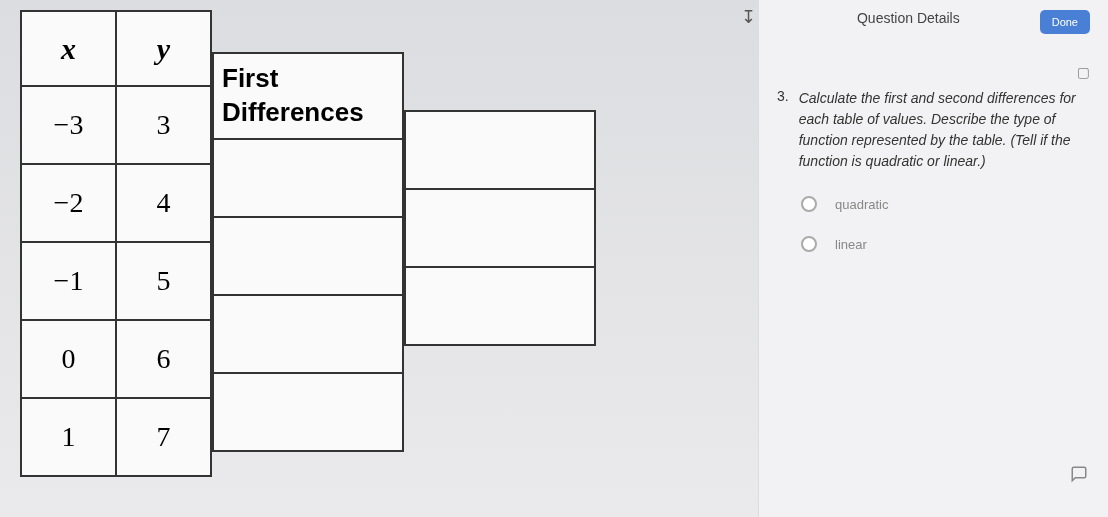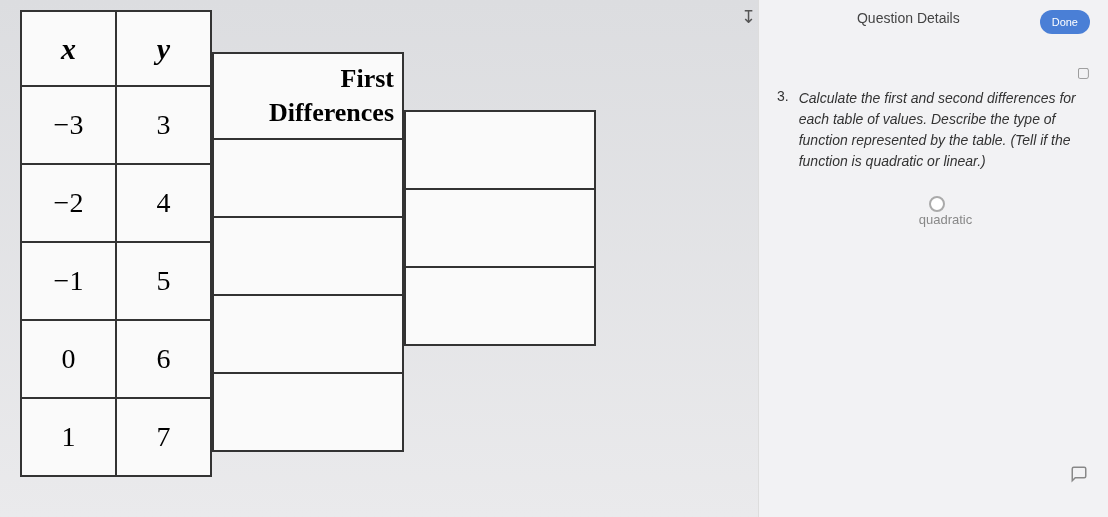--- a/index.html
+++ b/index.html
@@ -43,24 +43,24 @@
       height: 78px;
       font-weight: normal;
     }
     .diff-table {
       border-collapse: collapse;
       background: #fafafa;
       margin-top: 42px;
     }
     .diff-table th {
       border: 2px solid #333;
-      text-align: right;
+      text-align: left;
       font-size: 26px;
       font-weight: bold;
-      font-family: Liberation Serif, serif;
+      font-family: Liberation Sans, sans-serif;
       width: 190px;
       height: 83px;
       padding: 8px;
       line-height: 1.3;
     }
     .diff-table td {
       border: 2px solid #333;
       width: 190px;
       height: 78px;
     }
@@ -90,21 +90,21 @@
     .qd-title {
       font-size: 14px;
       color: #444;
       margin: 0 auto;
     }
     .done-btn {
       background: #4a7fd6;
       color: #fff;
       font-size: 11px;
       border: none;
-      border-radius: 12px;
+      border-radius: 5px;
       padding: 6px 12px;
       cursor: pointer;
     }
     .question-block { margin-top: 20px; }
     .external-icon {
       float: right;
       color: #888;
       font-size: 14px;
       margin-bottom: 8px;
     }
@@ -120,21 +120,20 @@
       color: #333;
       line-height: 1.5;
       font-style: italic;
     }
     .options { margin-top: 24px; margin-left: 24px; }
     .option-row {
       display: flex;
       align-items: center;
       margin-bottom: 24px;
       cursor: pointer;
-      flex-direction: column;
     }
     .radio-circle {
       width: 16px;
       height: 16px;
       border: 2px solid #aaa;
       border-radius: 50%;
       margin-right: 18px;
       background: #fff;
     }
     .option-label { font-size: 13px; color: #888; }
@@ -230,20 +229,24 @@
     <div class="question-row">
       <div class="q-num">3.</div>
       <div class="q-text">Calculate the first and second differences for each table of values. Describe the type of function represented by the table. (Tell if the function is quadratic or linear.)</div>
     </div>
 
     <div class="options">
       <div class="option-row">
         <div class="radio-circle"></div>
         <div class="option-label">quadratic</div>
       </div>
+      <div class="option-row">
+        <div class="radio-circle"></div>
+        <div class="option-label">linear</div>
+      </div>
     </div>
   </div>
 
   <div class="chat-icon">
     <svg width="18" height="18" viewBox="0 0 24 24" fill="none" stroke="#888" stroke-width="2">
         <path d="M21 15a2 2 0 0 1-2 2H7l-4 4V5a2 2 0 0 1 2-2h14a2 2 0 0 1 2 2z"></path>
       </svg>
   </div>
 </div>
 

